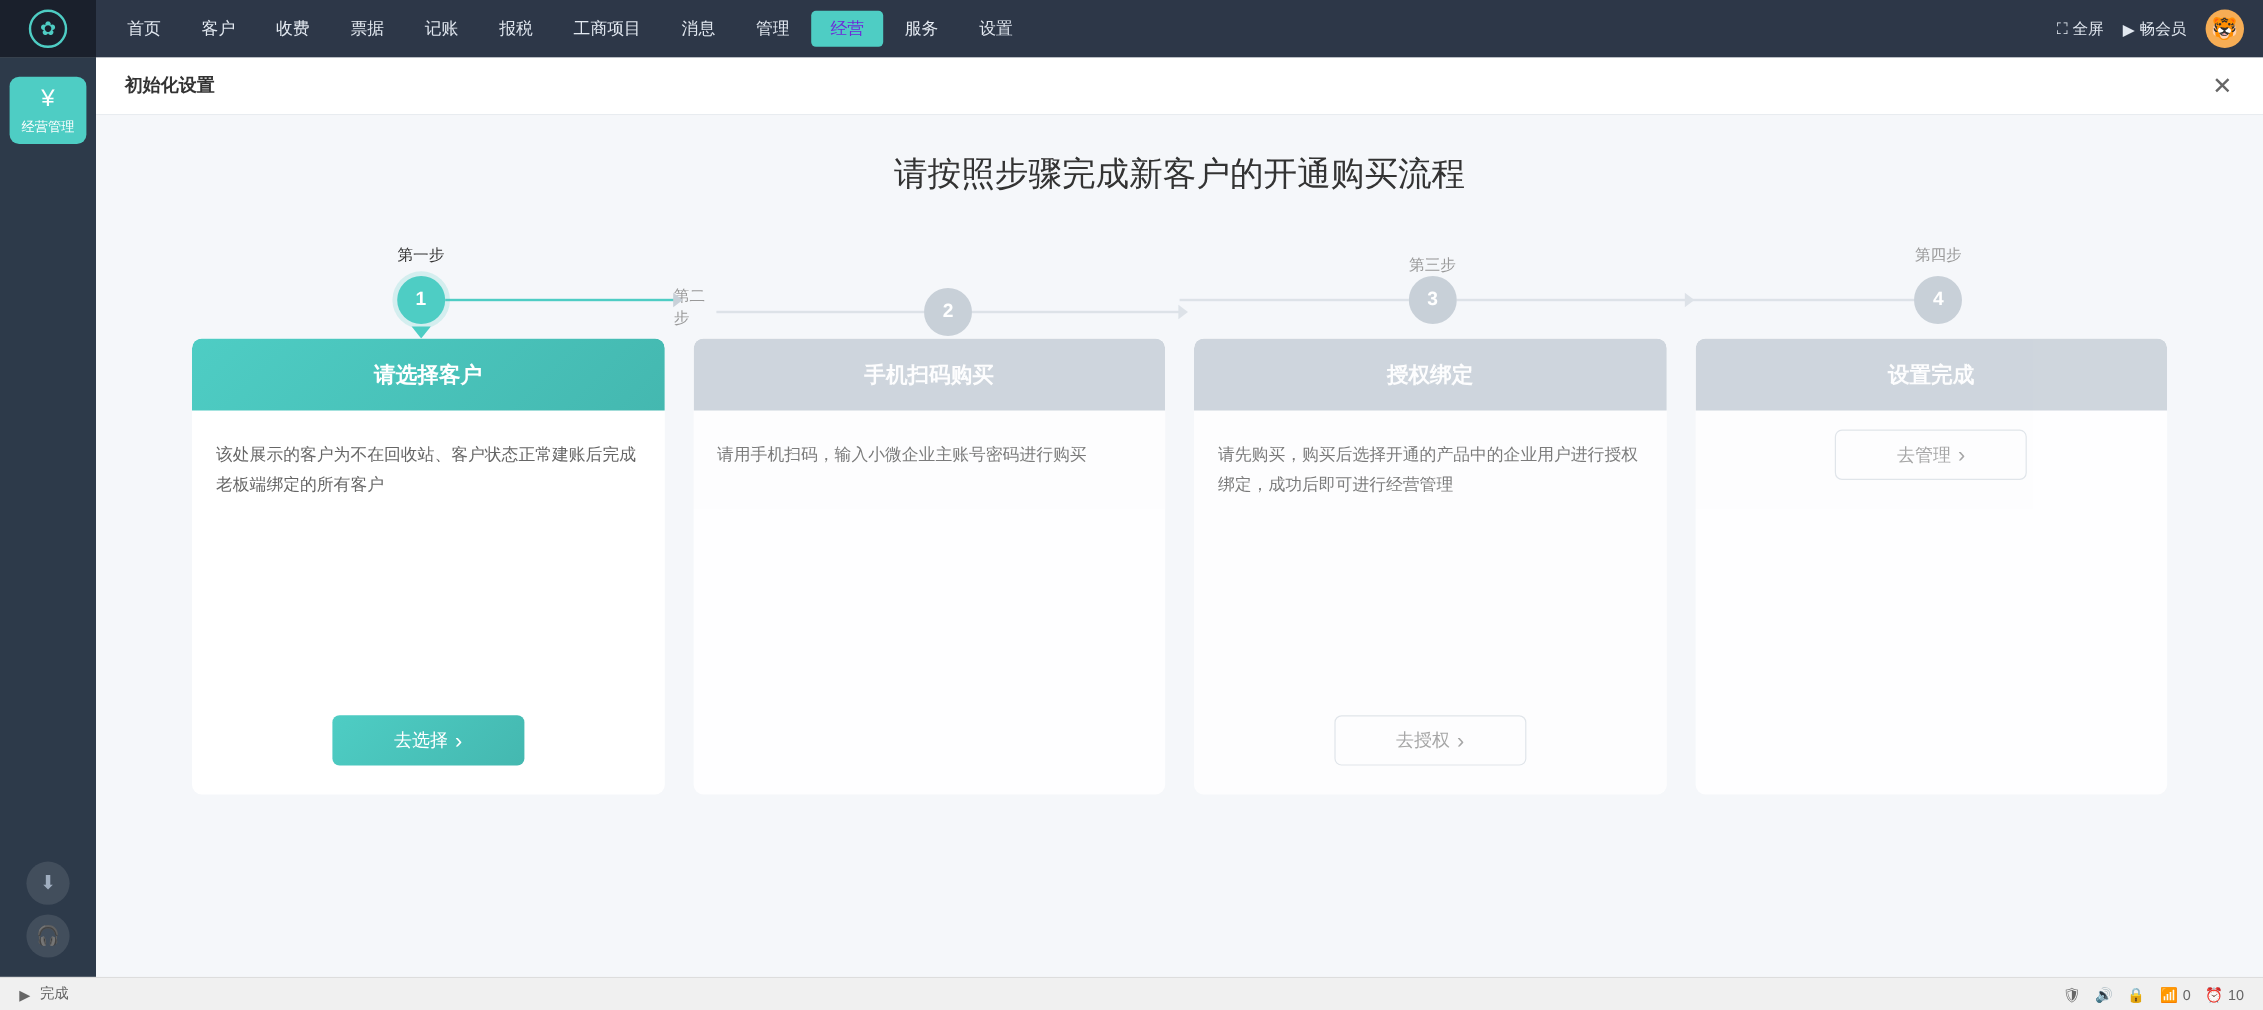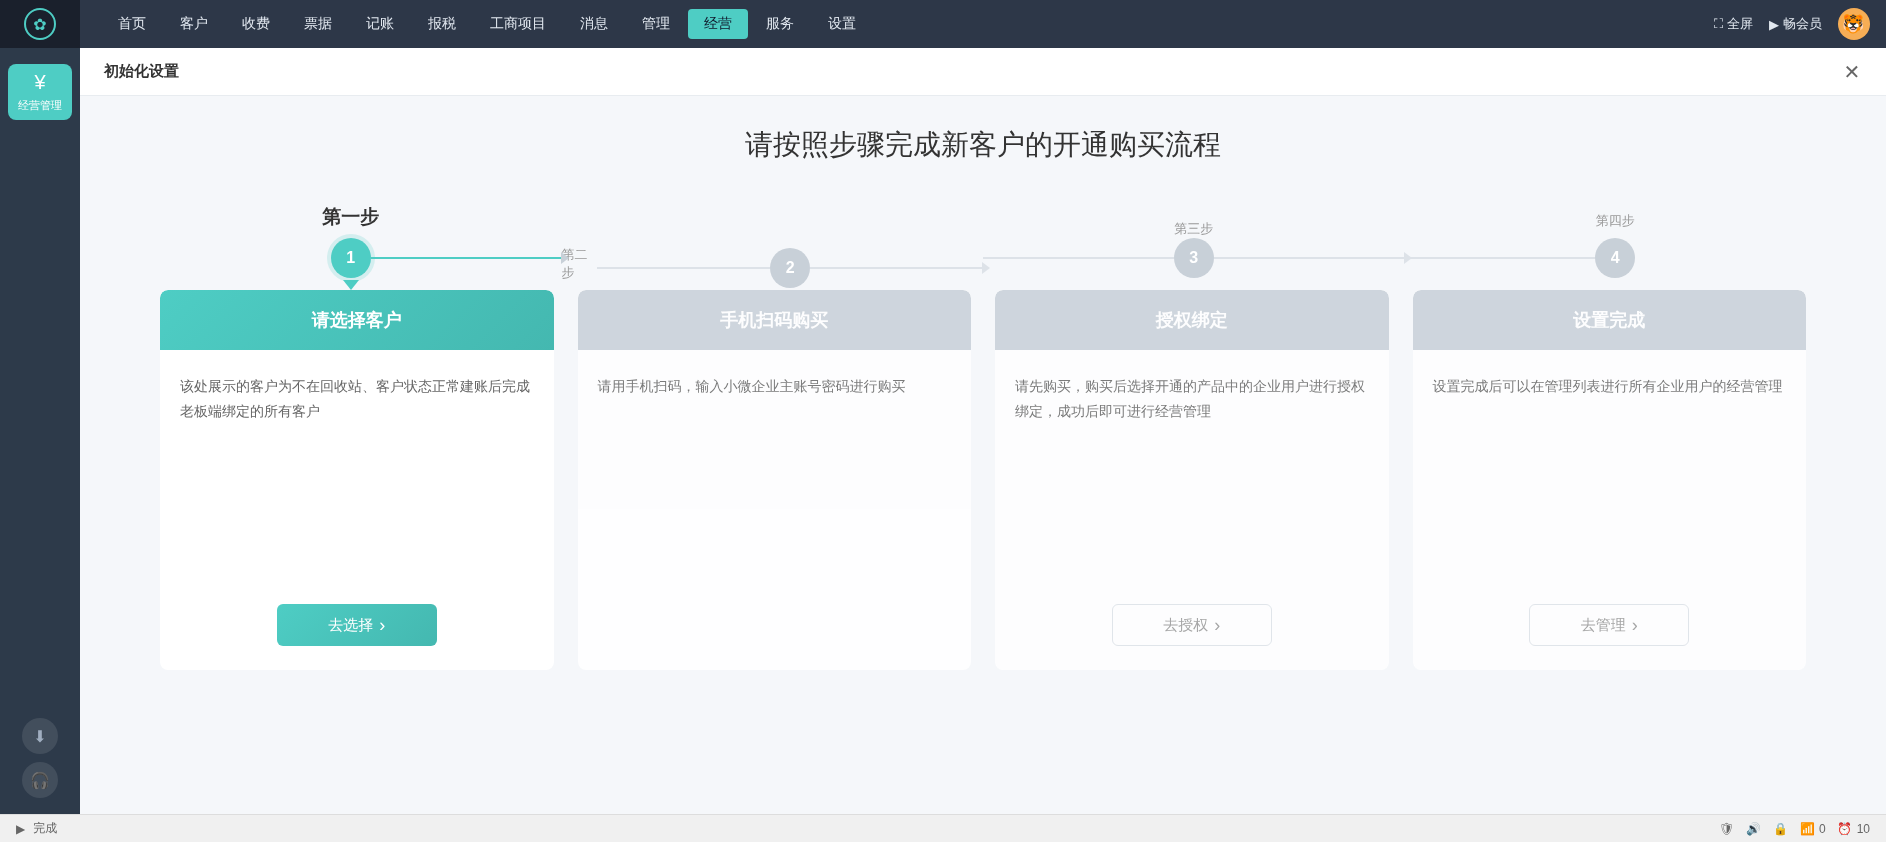--- a/index.html
+++ b/index.html
@@ -32,33 +32,32 @@
       justify-content: center;
       color: #4ecdc4;
       font-size: 16px;
     }
     .nav-items {
       display: flex;
       align-items: center;
       flex: 1;
       padding: 0 10px;
       gap: 2px;
-      margin-left: 12px;
     }
     .nav-item {
       color: #e2e8f0;
       padding: 6px 16px;
       font-size: 14px;
       cursor: pointer;
       border-radius: 4px;
       white-space: nowrap;
     }
     .nav-item.active {
       background: #4ecdc4;
-      color: #0f172a;
+      color: #6d28d9;
       border-radius: 4px;
       font-family: Liberation Serif, serif;
     }
     .nav-right {
       display: flex;
       align-items: center;
       gap: 16px;
       padding-right: 16px;
       color: #e2e8f0;
       font-size: 13px;
@@ -386,21 +385,21 @@
     </div>
 
     <div class="content-area">
       <div class="main-title">请按照步骤完成新客户的开通购买流程</div>
 
       <div style="padding: 0 20px;">
 
         <div style="display:flex; align-items:flex-end; margin-bottom: 0;">
 
           <div style="flex:1; display:flex; flex-direction:column; align-items:center;">
-            <span style="font-size:19px; color:#333; margin-bottom:8px;font-weight:bold;">第一步</span>
+            <span style="font-size:13px; color:#333; margin-bottom:8px;">第一步</span>
             <div style="display:flex; align-items:center; width:100%; position:relative;">
               <div style="flex:1;"></div>
               <div class="step-circle active">1</div>
               <div style="flex:1; height:2px; background:#4ecdc4; position:relative;">
                 <div style="position:absolute; right:-7px; top:-5px; width:0; height:0; border-top:6px solid transparent; border-bottom:6px solid transparent; border-left:8px solid #c8d0d8;"></div>
               </div>
             </div>
             <div class="circle-pointer"></div>
           </div>
 
@@ -465,21 +464,20 @@
             <div class="card-footer">
               <button class="action-btn secondary">
                 <span>去授权</span>
                 <span style="font-size:18px;">›</span>
               </button>
             </div>
           </div>
 
           <div class="step-card inactive">
             <div class="card-header inactive-bg">设置完成</div>
-            <div class="card-body">设置完成后可以在管理列表进行所有企业用户的经营管理</div>
             <div class="card-footer">
               <button class="action-btn secondary">
                 <span>去管理</span>
                 <span style="font-size:18px;">›</span>
               </button>
             </div>
           </div>
 
         </div>
       </div>

